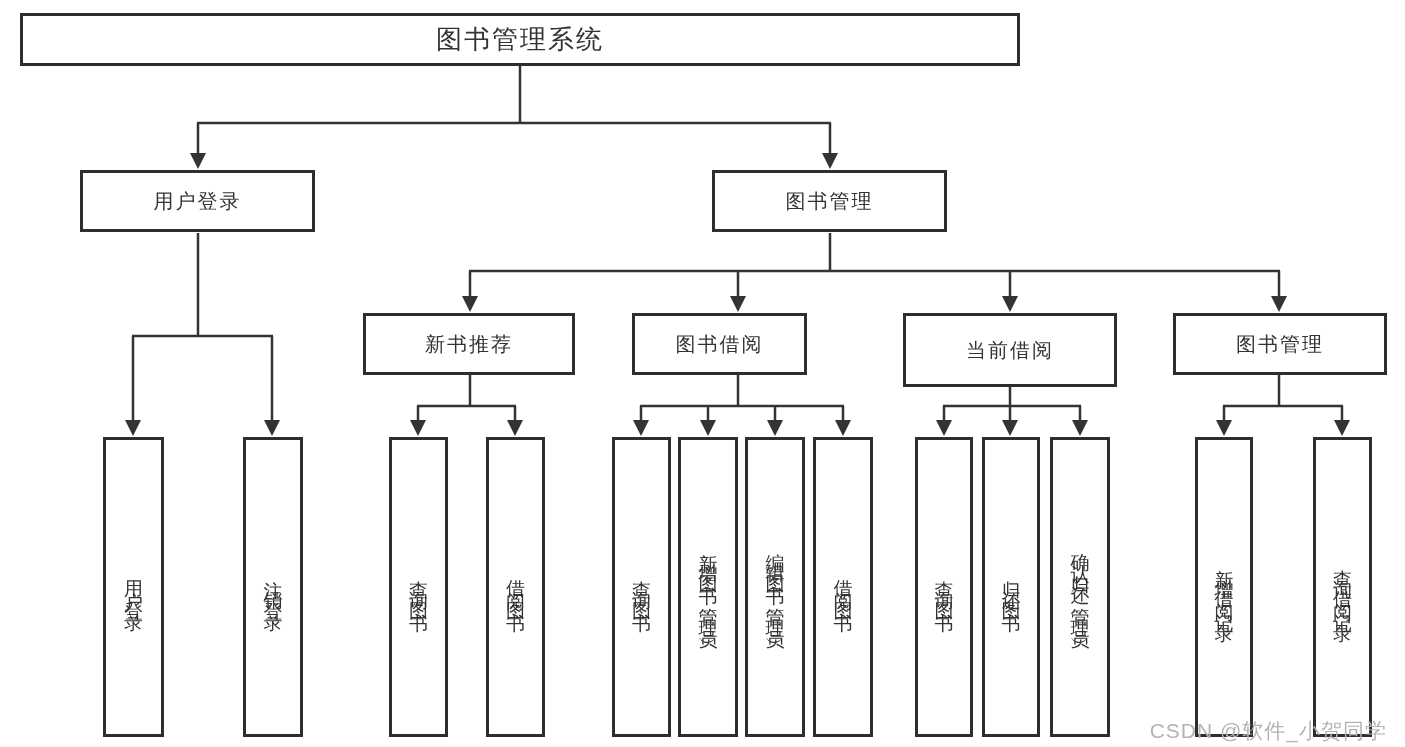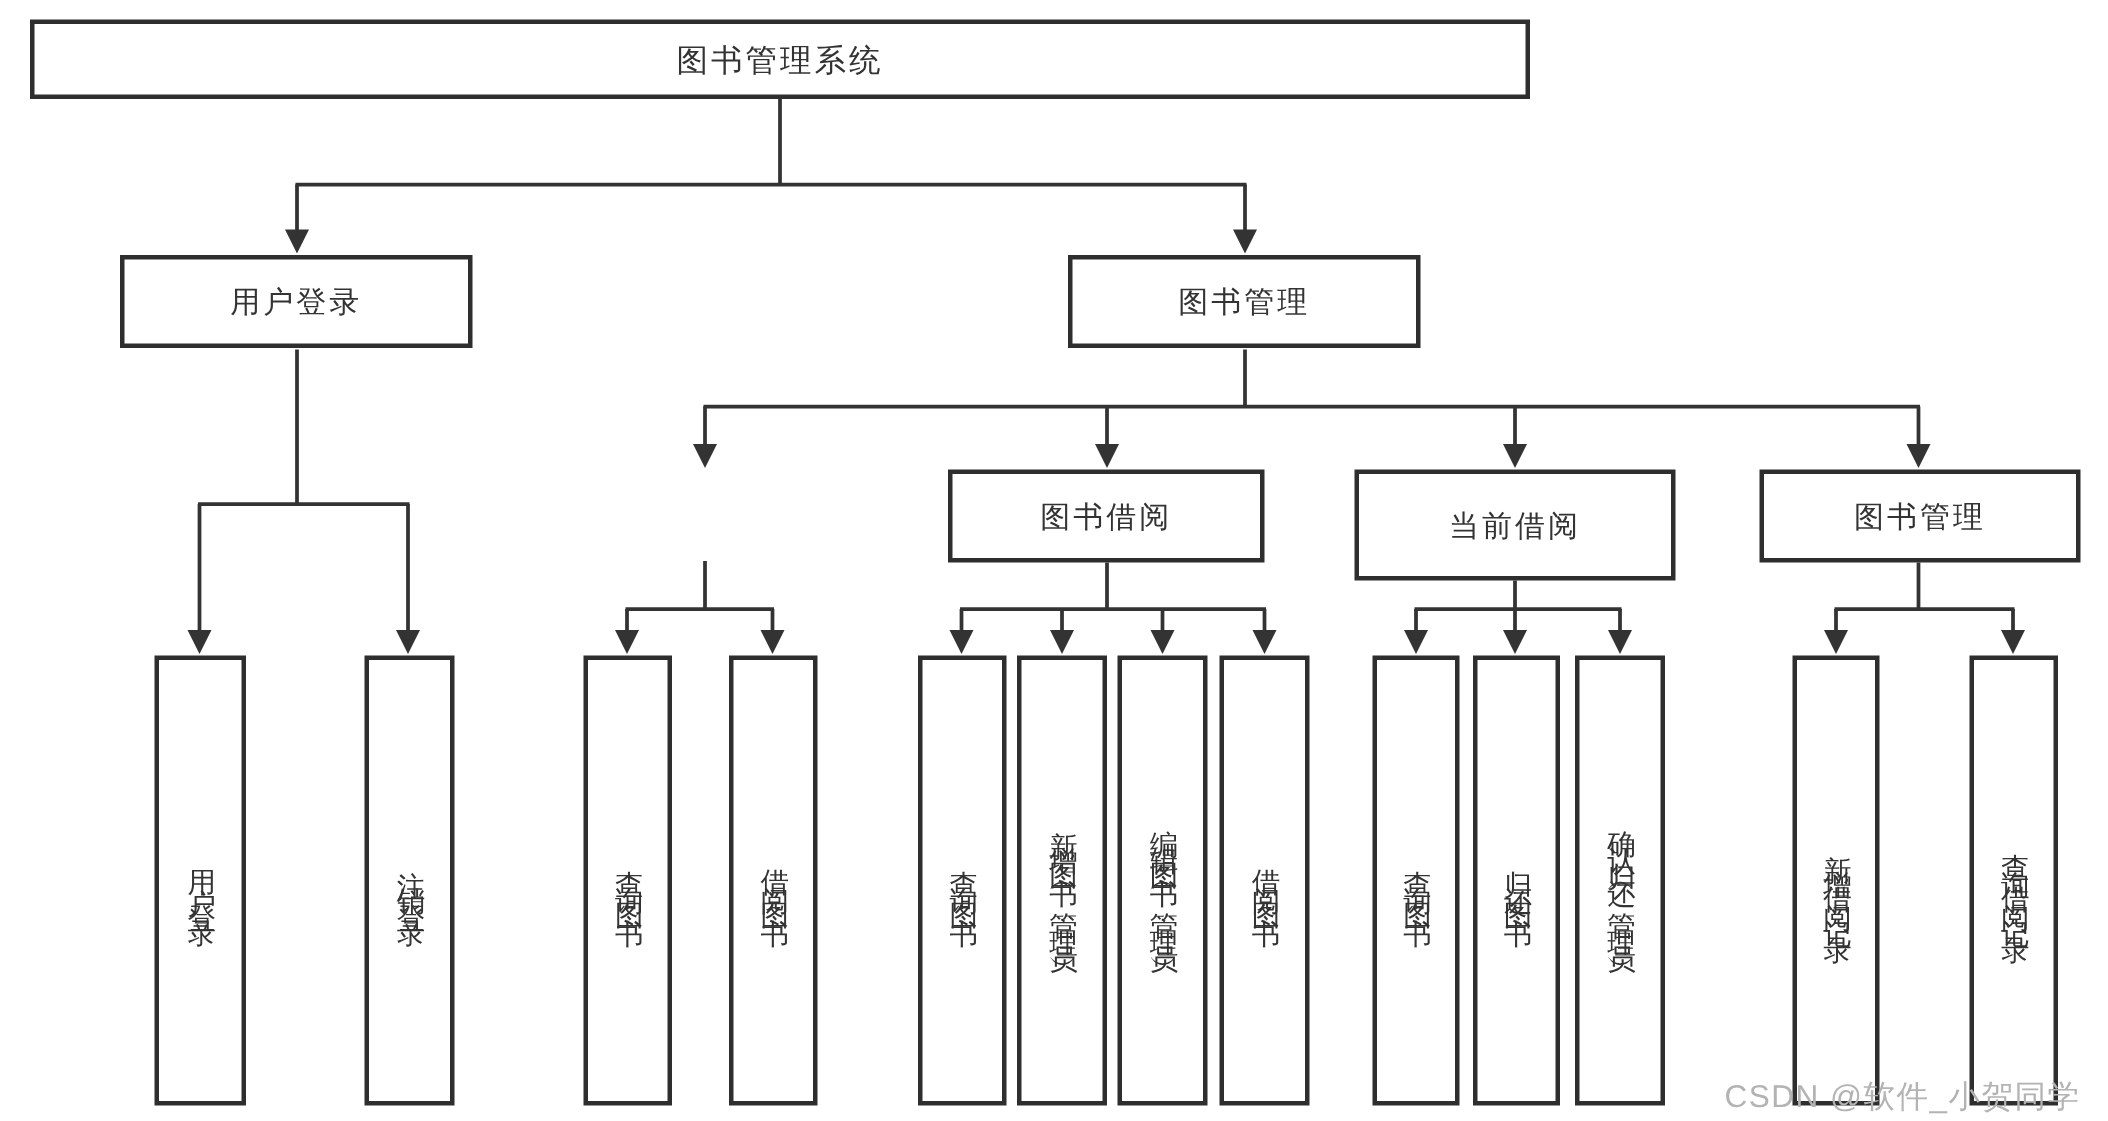--- a/index.html
+++ b/index.html
@@ -30,21 +30,21 @@
     align-items: center;
     justify-content: center;
     color: #333333;
     z-index: 2;
   }
   .box.h {
     font-size: 20px;
     letter-spacing: 2px;
     white-space: nowrap;
   }
-  .box.root { font-size: 21px; }
+  .box.root { font-size: 26px; }
   .box.v {
     writing-mode: vertical-lr;
     text-orientation: mixed;
     font-size: 19px;
     letter-spacing: 11px;
     line-height: 1.05;
     white-space: nowrap;
     top: 437px;
     height: 300px;
   }
@@ -117,21 +117,22 @@
       <polygon points="1216,420 1232,420 1224,436" fill="#333333"></polygon>
       <line x1="1342" y1="406" x2="1342" y2="423" stroke="#333333" stroke-width="2.5"></line>
       <polygon points="1334,420 1350,420 1342,436" fill="#333333"></polygon>
     </svg>
 
   <div class="box h root" style="left:20px; top:13px; width:1000px; height:53px;">图书管理系统</div>
 
   <div class="box h" style="left:80px; top:170px; width:235px; height:62px;">用户登录</div>
   <div class="box h" style="left:712px; top:170px; width:235px; height:62px;">图书管理</div>
 
-  <div class="box h" style="left:632px; top:313px; width:211px; height:62px;">图书借阅</div>
+  <div class="box h" style="left:363px; top:313px; width:212px; height:62px;">新书推荐</div>
+  <div class="box h" style="left:632px; top:313px; width:175px; height:62px;">图书借阅</div>
   <div class="box h" style="left:903px; top:313px; width:214px; height:74px;">当前借阅</div>
   <div class="box h" style="left:1173px; top:313px; width:214px; height:62px;">图书管理</div>
 
   <div class="box v" style="left:103px; width:61px;">用户登录</div>
   <div class="box v" style="left:243px; width:60px;">注销登录</div>
 
   <div class="box v" style="left:389px; width:59px;">查询图书</div>
   <div class="box v" style="left:486px; width:59px;">借阅图书</div>
 
   <div class="box v" style="left:612px; width:59px;">查询图书</div>

